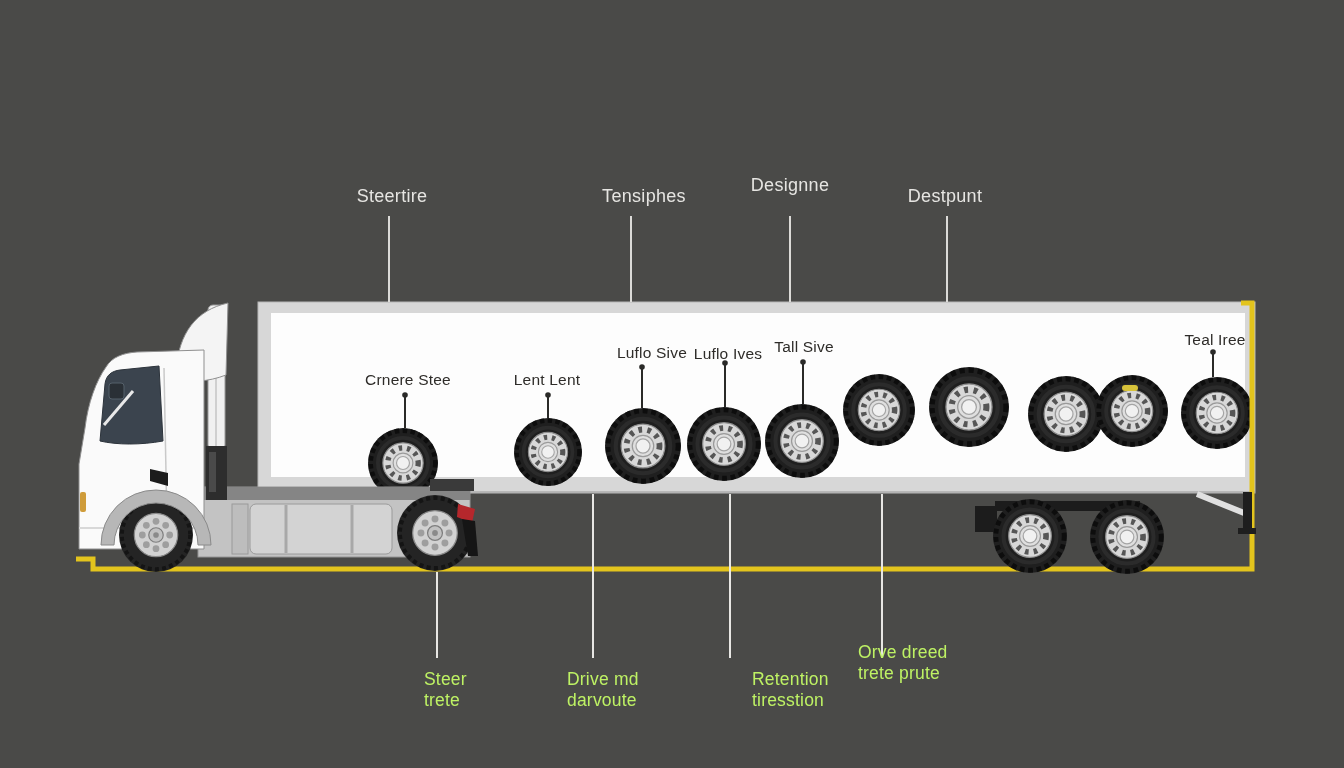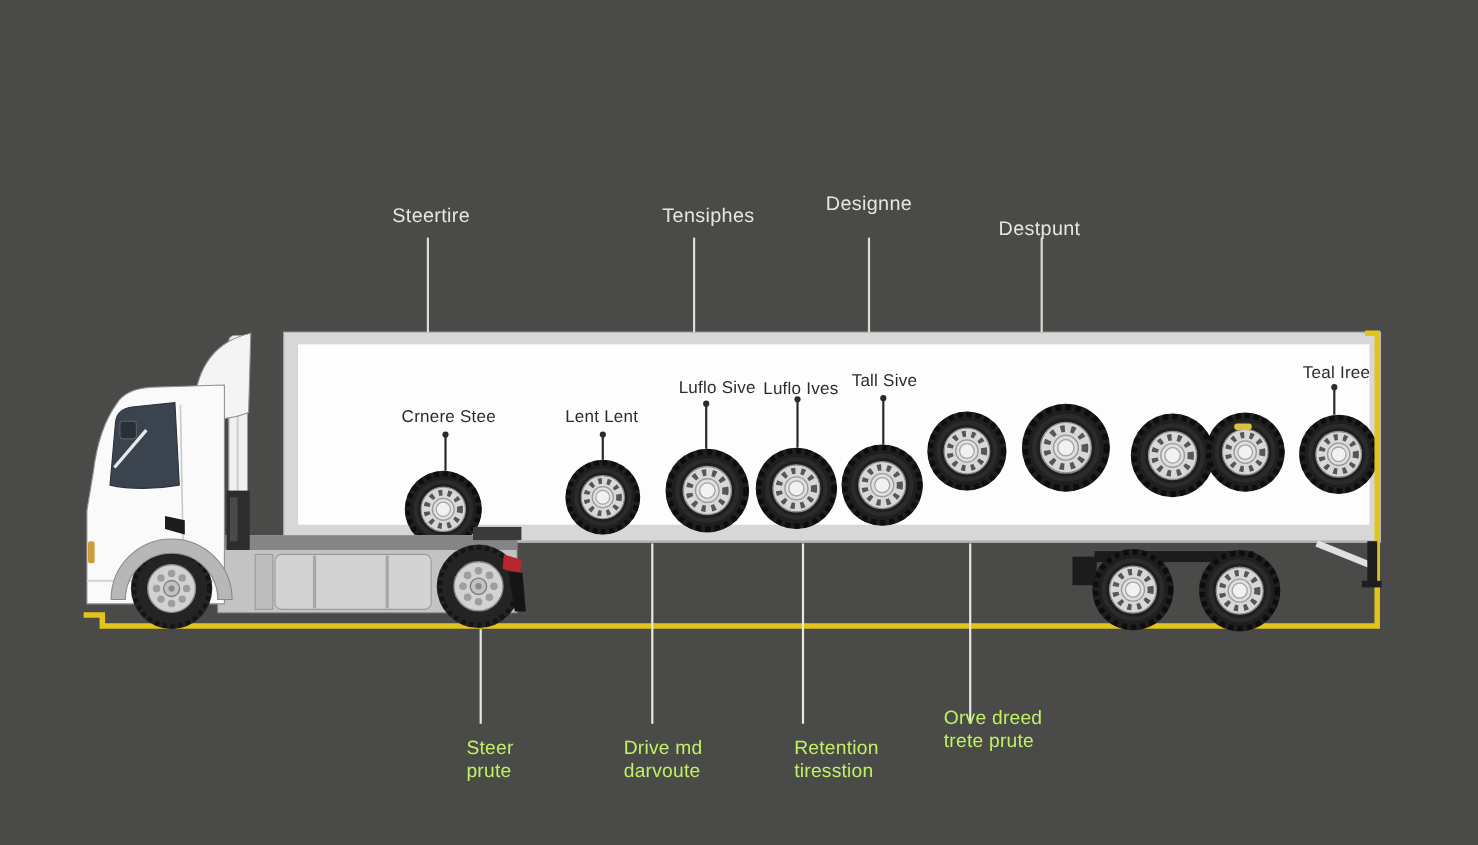--- a/index.html
+++ b/index.html
@@ -164,38 +164,38 @@
         <line x1="437" y1="572" x2="437" y2="658" stroke="#e8e7e4" stroke-width="2"></line>
         <line x1="593" y1="494" x2="593" y2="658" stroke="#e8e7e4" stroke-width="2"></line>
         <line x1="730" y1="494" x2="730" y2="658" stroke="#e8e7e4" stroke-width="2"></line>
         <line x1="882" y1="494" x2="882" y2="658" stroke="#e8e7e4" stroke-width="2"></line>
       </g>
   </svg>
 
   <div class="lbl top" style="left:392px;top:186px">Steertire</div>
   <div class="lbl top" style="left:644px;top:186px">Tensiphes</div>
   <div class="lbl top" style="left:790px;top:175px">Designne</div>
-  <div class="lbl top" style="left:945px;top:198px">Destpunt</div>
+  <div class="lbl top" style="left:945px;top:186px">Destpunt</div>
 
   <div class="lbl inner" style="left:408px;top:371px">Crnere Stee</div>
   <div class="lbl inner" style="left:547px;top:371px">Lent Lent</div>
   <div class="lbl inner" style="left:652px;top:344px">Luflo Sive</div>
   <div class="lbl inner" style="left:728px;top:345px">Luflo Ives</div>
   <div class="lbl inner" style="left:804px;top:338px">Tall Sive</div>
   <div class="lbl inner" style="left:1215px;top:331px">Teal Iree</div>
 
   <div class="lbl bottom" style="left:424px;top:669px">
     <span>Steer</span><br>
-    <span>prute</span>
+    <span>trete</span>
   </div>
   <div class="lbl bottom" style="left:567px;top:669px">
     <span>Drive md</span><br>
     <span>darvoute</span>
   </div>
-  <div class="lbl bottom" style="left:722px;top:669px">
+  <div class="lbl bottom" style="left:752px;top:669px">
     <span>Retention</span><br>
     <span>tiresstion</span>
   </div>
   <div class="lbl bottom" style="left:858px;top:642px">
     <span>Orve dreed</span><br>
     <span>trete prute</span>
   </div>
 
 </div>
 

